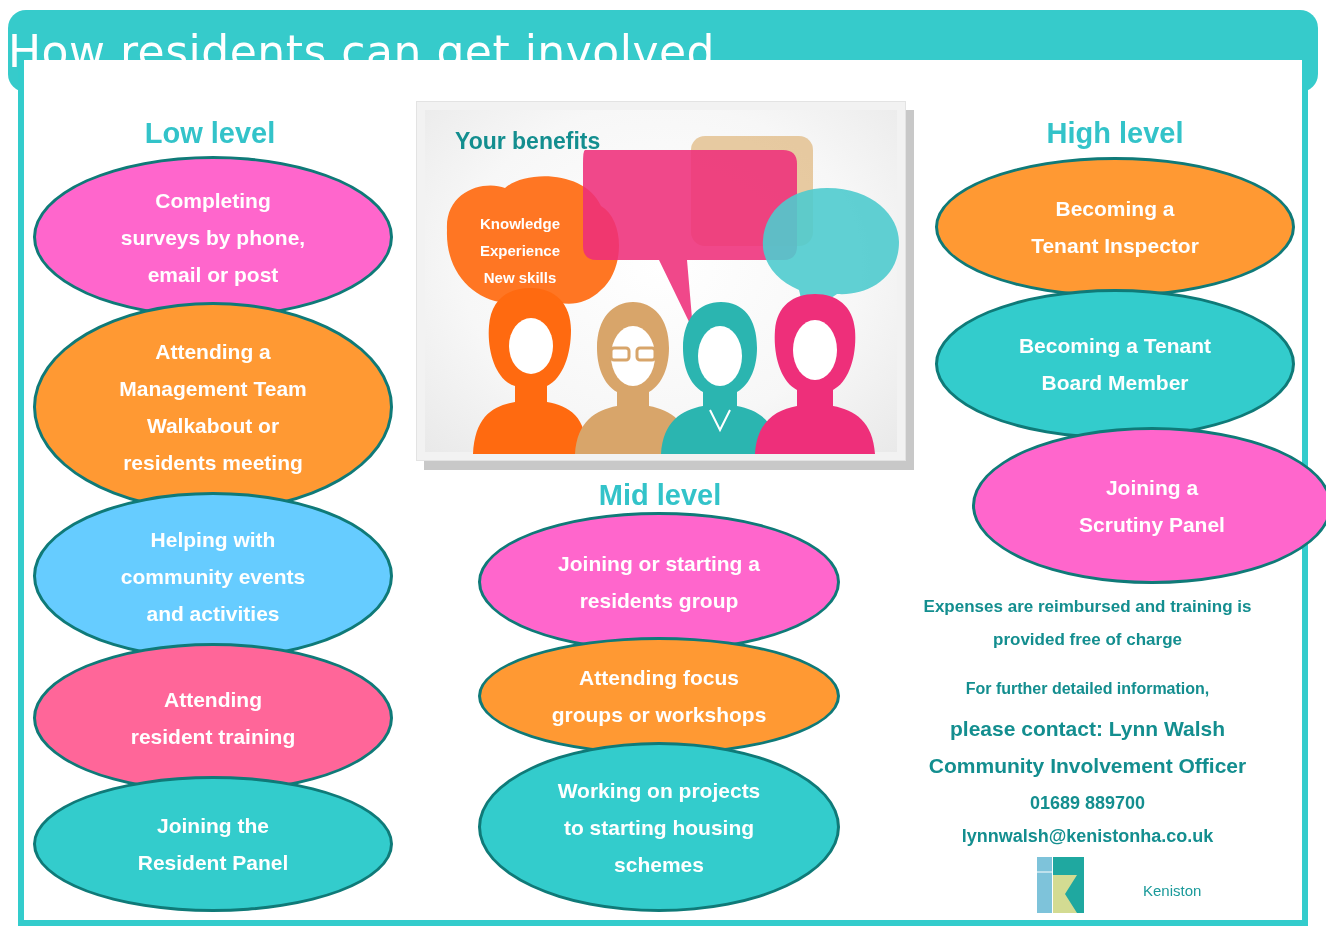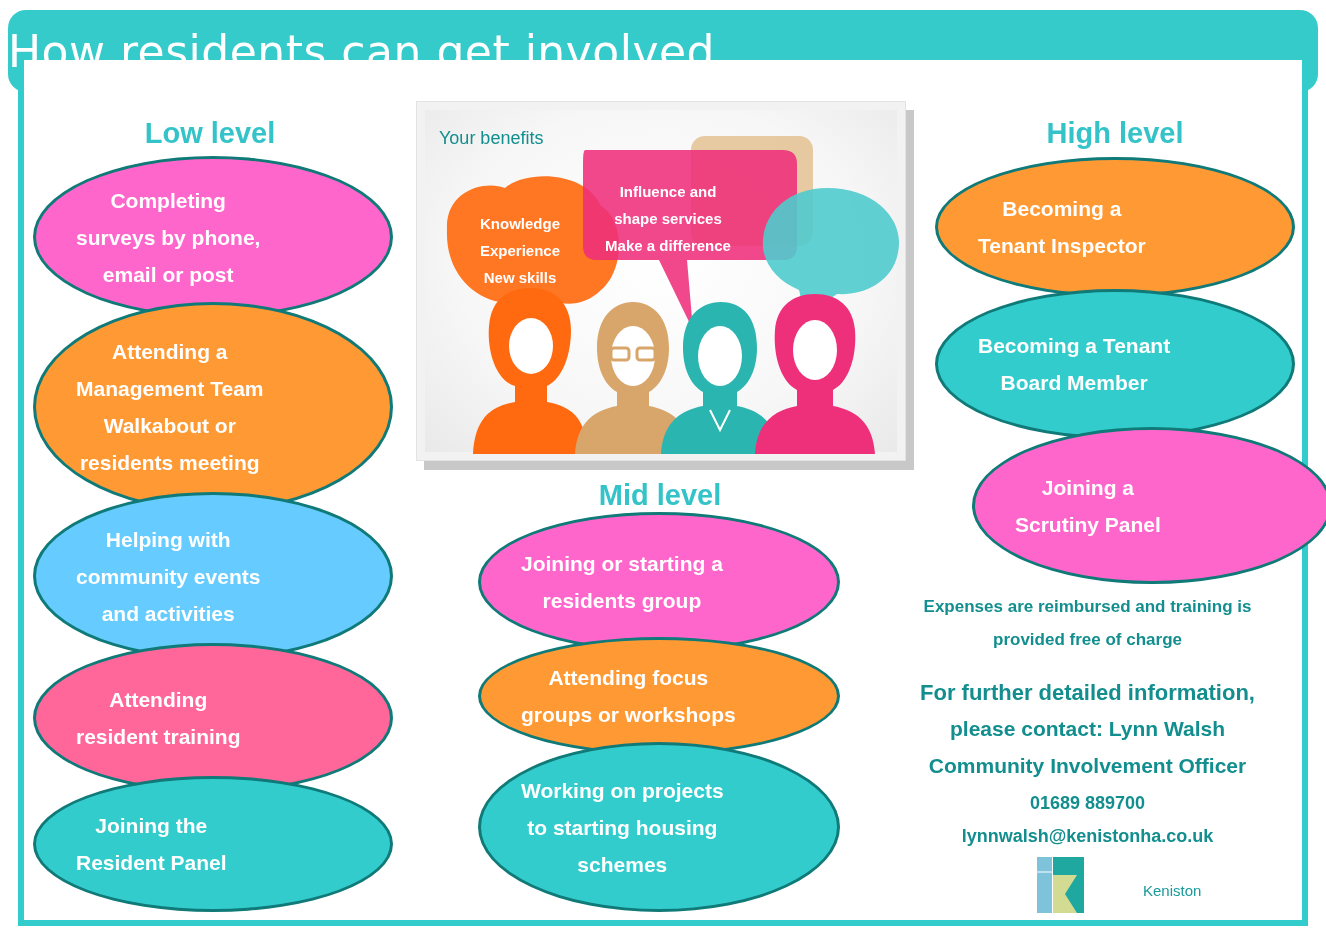--- a/index.html
+++ b/index.html
@@ -19,21 +19,21 @@
   }
 
   .level-heading {
     position: absolute; color: #33c3c9; font-weight: bold; font-size: 29px;
     text-align: center;
   }
 
   .oval {
     position: absolute; border-radius: 50%;
     border: 3px solid #0f7a78;
-    display: flex; align-items: center; justify-content: flex-start;
+    display: flex; align-items: center; justify-content: center;
     text-align: center; color: #fff; font-weight: bold; font-size: 21px;
     line-height: 37px; padding: 0 40px; white-space: pre-line;
   }
   .c-pink { background: #ff66cc; }
   .c-orange { background: #ff9933; }
   .c-sky { background: #66ccff; }
   .c-rose { background: #ff6699; }
   .c-teal { background: #33cccc; }
 
   
@@ -42,21 +42,21 @@
   }
   .benefits {
     position: absolute; left: 416px; top: 101px; width: 490px; height: 360px;
     background: #f2f2f2; border: 1px solid #e3e3e3; overflow: hidden;
   }
   .benefits-inner {
     position: absolute; left: 8px; top: 8px; right: 8px; bottom: 8px;
     background: radial-gradient(ellipse at 50% 45%, #ffffff 0%, #f7f7f7 60%, #e9e9e9 100%);
   }
   .benefits-title {
-    position: absolute; left: 14px; top: 18px; font-size: 18px; font-weight: normal; color: #138e8f;
+    position: absolute; left: 30px; top: 18px; font-size: 23px; font-weight: bold; color: #138e8f;
   }
   .bubble-text {
     position: absolute; color: #fff; font-weight: bold; font-size: 15px; line-height: 27px;
     text-align: center; white-space: pre-line;
   }
 
   .info-text {
     position: absolute; color: #138e8f; font-weight: bold; text-align: center;
   }
   .logo-mark { position: absolute; left: 1037px; top: 857px; width: 47px; height: 56px; }
@@ -136,23 +136,20 @@
       </g>
       <g>
         <path d="M 330 344 C 332 312 350 300 372 296 L 372 280 C 356 272 348 246 350 220 C 352 196 368 184 390 184 C 412 184 428 196 430 220 C 432 246 424 272 408 280 L 408 296 C 430 300 448 312 450 344 Z" fill="#ee2f7a"></path>
         <ellipse cx="390" cy="240" rx="22" ry="30" fill="#ffffff"></ellipse>
       </g>
     </svg>
     <div class="benefits-title">Your benefits</div>
     <div class="bubble-text" style="left:40px; top:100px; width:110px;">Knowledge
 Experience
 New skills</div>
-    <div class="bubble-text" style="left:158px; top:68px; width:170px;">Influence and
-shape services
-Make a difference</div>
   </div>
 </div>
 
 <div class="level-heading" style="left:560px; top:479px; width:200px;">Mid level</div>
 
 <div class="oval c-pink" style="left:478px; top:512px; width:362px; height:140px; z-index:1;">
   <span>Joining or starting a
 residents group</span>
 </div>
 <div class="oval c-orange" style="left:478px; top:637px; width:362px; height:118px; z-index:2;">
@@ -176,21 +173,21 @@
 Board Member</span>
 </div>
 <div class="oval c-pink" style="left:972px; top:427px; width:360px; height:157px; z-index:3;">
   <span>Joining a
 Scrutiny Panel</span>
 </div>
 
 <div class="info-text" style="left:885px; top:597px; width:405px; font-size:17px;">Expenses are reimbursed and training is</div>
 <div class="info-text" style="left:885px; top:630px; width:405px; font-size:17px;">provided free of charge</div>
 
-<div class="info-text" style="left:885px; top:680px; width:405px; font-size:22px;">For further detailed information,</div>
+<div class="info-text" style="left:885px; top:680px; width:405px; font-size:16px;">For further detailed information,</div>
 <div class="info-text" style="left:885px; top:717px; width:405px; font-size:21px;">please contact: Lynn Walsh</div>
 <div class="info-text" style="left:885px; top:754px; width:405px; font-size:21px;">Community Involvement Officer</div>
 <div class="info-text" style="left:885px; top:793px; width:405px; font-size:18px;">01689 889700</div>
 <div class="info-text" style="left:885px; top:826px; width:405px; font-size:18px;">lynnwalsh@kenistonha.co.uk</div>
 
 <svg class="logo-mark" viewBox="0 0 47 56">
   <rect x="0" y="0" width="15" height="56" fill="#7ec3da"></rect>
   <rect x="16" y="0" width="31" height="56" fill="#1fa8a0"></rect>
   <line x1="0" y1="15" x2="15" y2="15" stroke="#ffffff" stroke-width="1"></line>
   <polygon points="16,18 40,18 28,37 40,56 16,56" fill="#d3db92"></polygon>

